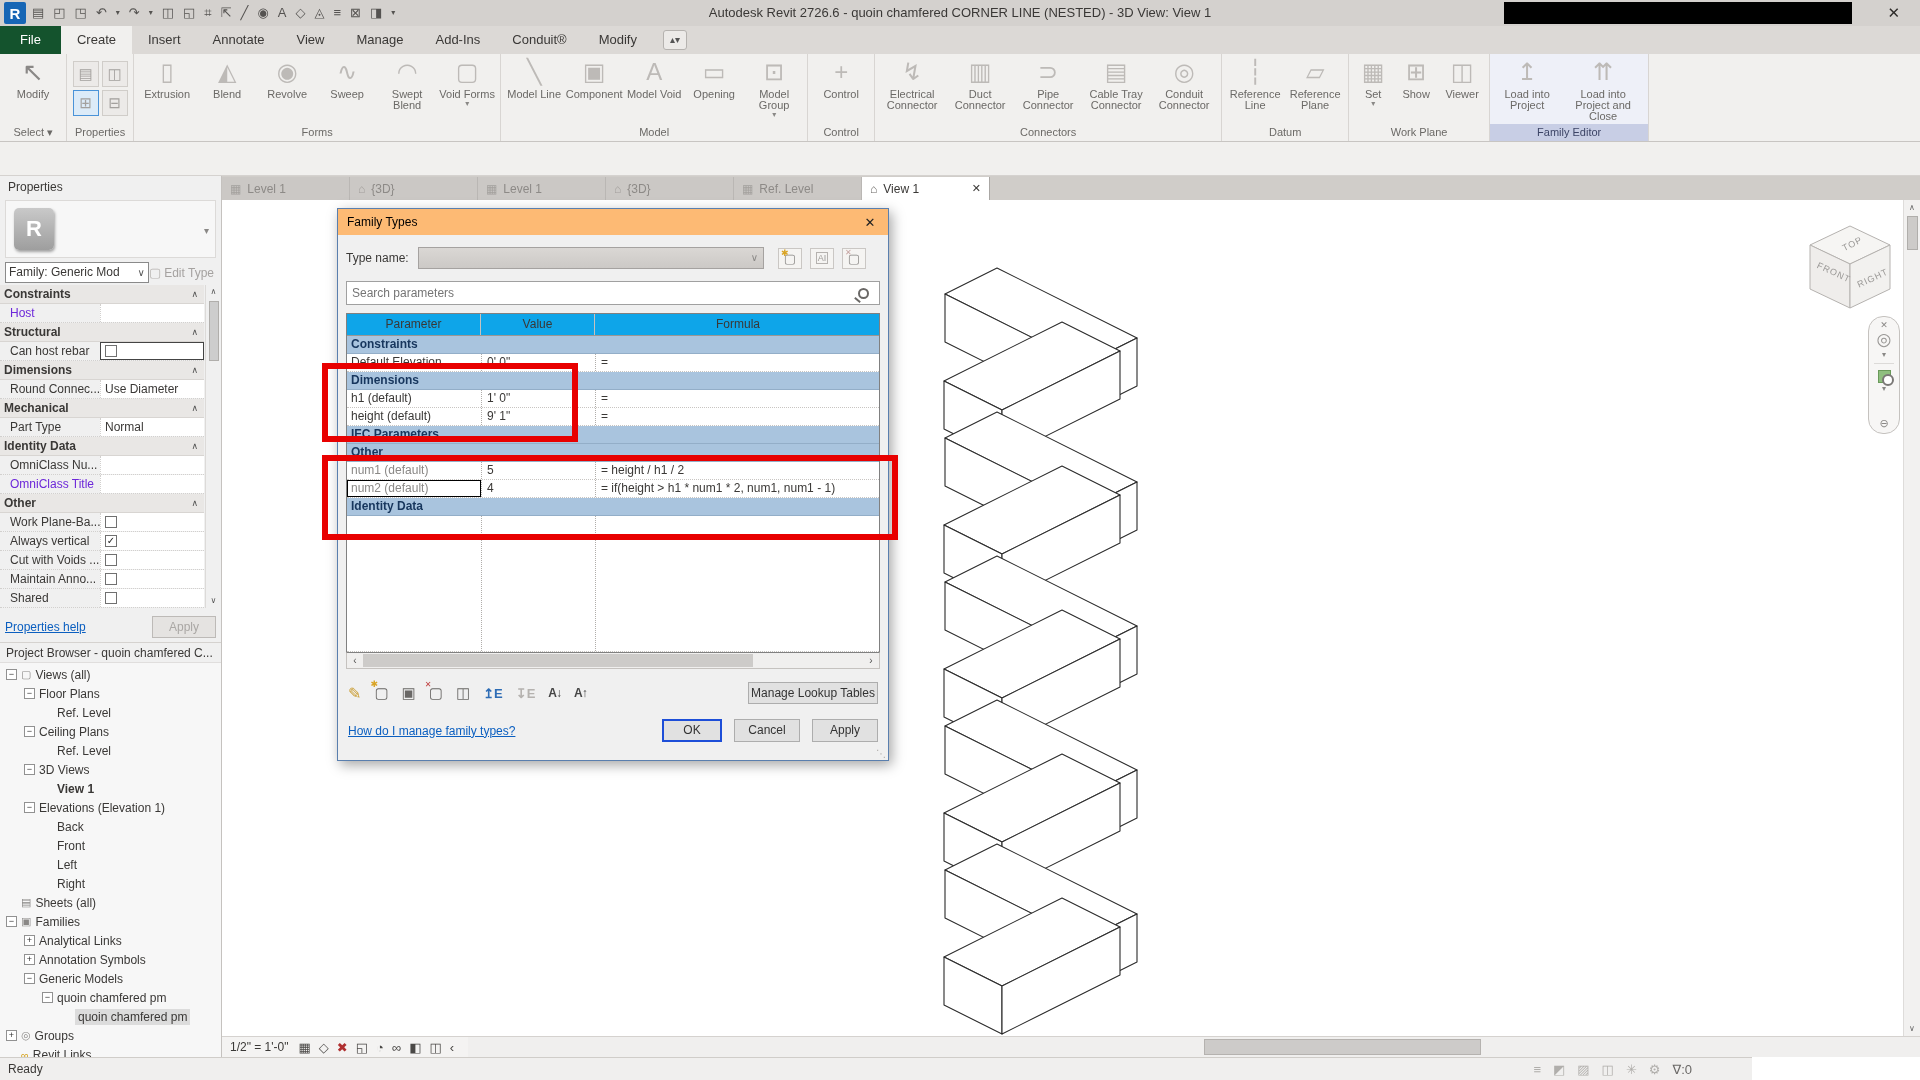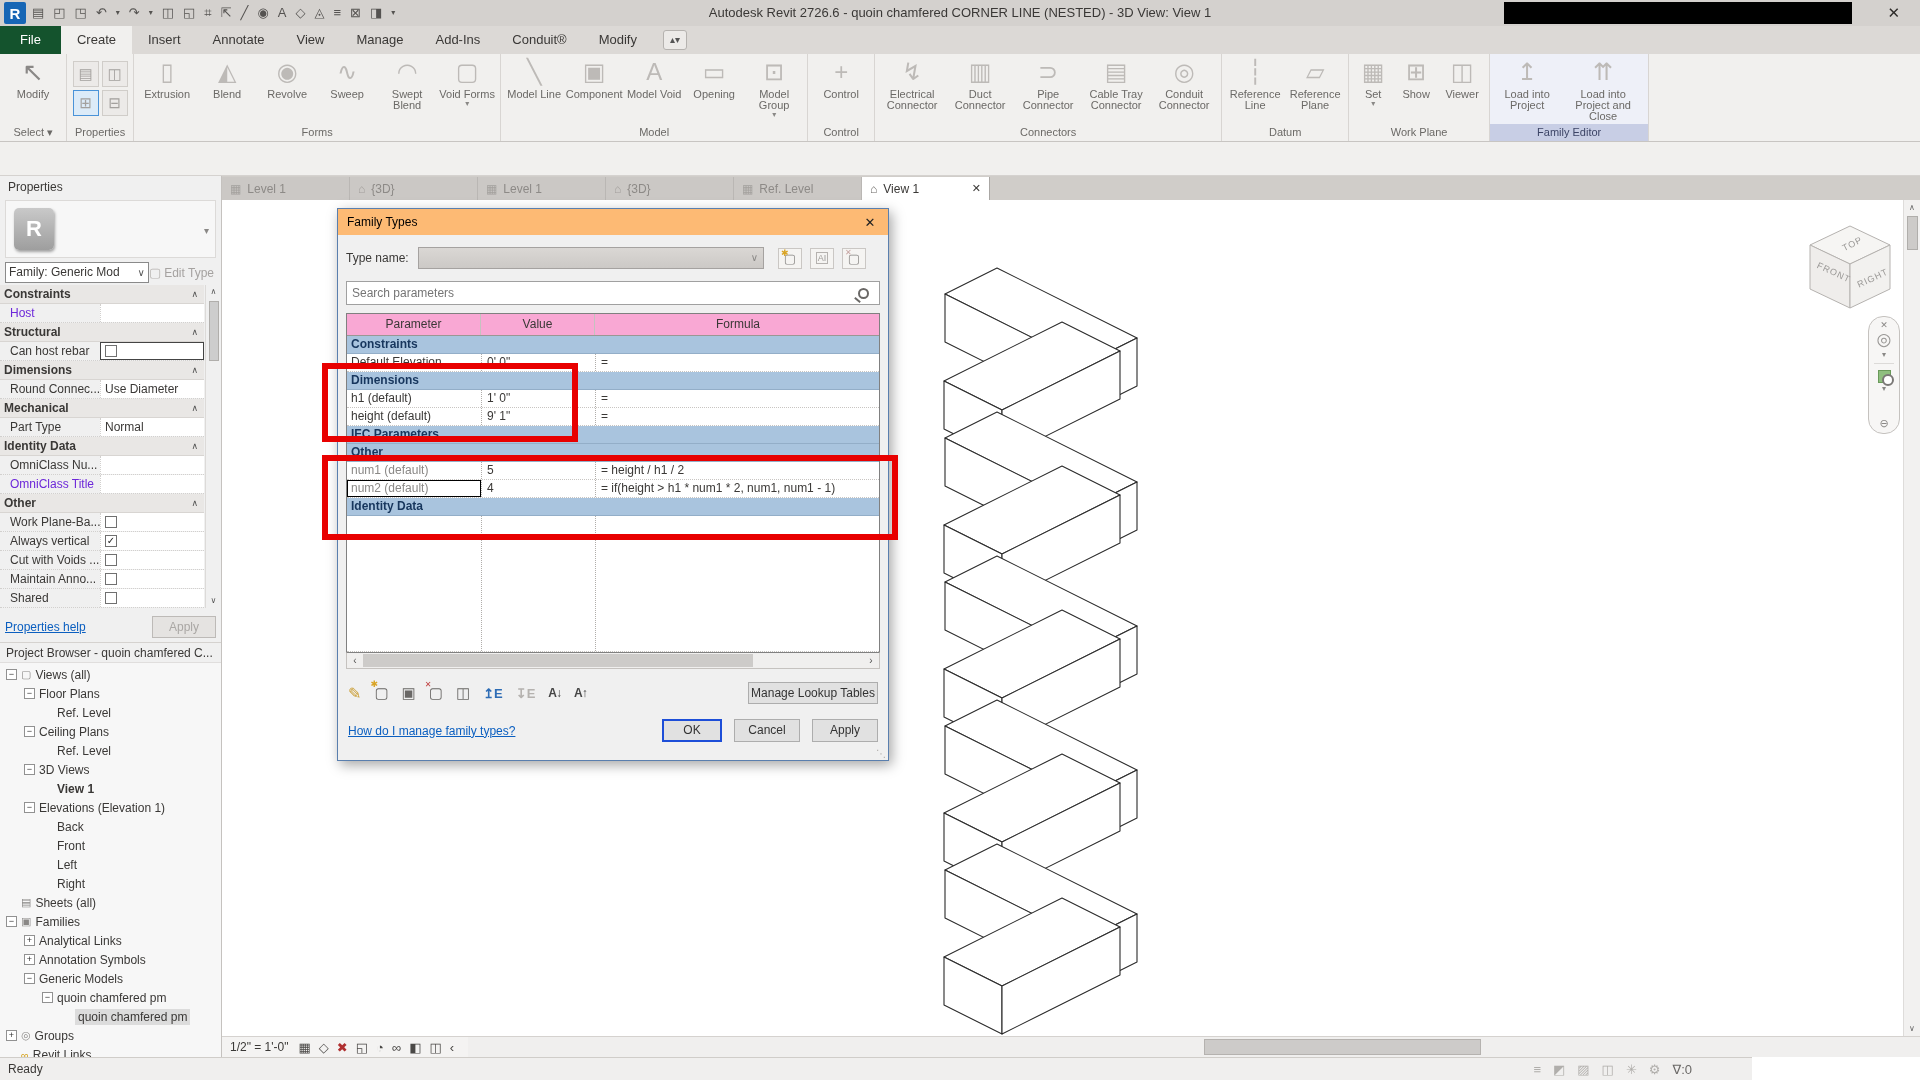--- a/index.html
+++ b/index.html
@@ -124,21 +124,21 @@
   .dicon .doc { font-size:13px; color:#8a8886; }
   .dicon .star { position:absolute; left:2px; top:-1px; font-size:9px; color:#d9a425; }
   .dicon .ai { font-size:9px; color:#a09d9a; border:1px solid #b5b2af; padding:0 1px; }
   .dicon .delx { position:absolute; left:2px; top:-1px; font-size:8px; color:#c5a2a0; }
   .search-row { height:24px; border:1px solid #a0a0a0; background:#fff; display:flex; align-items:center; margin-bottom:8px; }
   .search-row input { flex:1; border:none; outline:none; font-family:"Liberation Sans",sans-serif; font-size:12px; padding:0 5px; color:#333; background:transparent; }
   .mag { width:11px; height:11px; border:2px solid #6a6866; border-radius:50%; position:relative; margin-right:10px; flex:none; }
   .mag::after { content:""; position:absolute; left:-6px; top:9px; width:7px; height:2px; background:#6a6866; transform:rotate(40deg); }
 
   .dtable { border:1px solid #808080; border-bottom:none; background:#fff; }
-  .dhead { display:grid; grid-template-columns:134px 114px 286px; height:22px; background:#f9a8d4; border-bottom:1px solid #9a9794; }
+  .dhead { display:grid; grid-template-columns:134px 114px 286px; height:22px; background:#0ea5e9; border-bottom:1px solid #9a9794; }
   .dhead div { border-right:1px solid #c5c2bf; text-align:center; line-height:21px; color:#3a3836; }
   .dhead div:last-child { border-right:none; }
   .drow { display:grid; grid-template-columns:134px 114px 286px; height:18px; border-bottom:1px dotted #c8c5c2; }
   .drow.grp { display:block; background:#a9c4de; font-weight:bold; color:#17365d; padding-left:4px; line-height:17px; border-bottom:1px solid #93aec8; }
   .drow .c1 { padding-left:4px; line-height:17px; white-space:nowrap; overflow:hidden; }
   .drow .c2, .drow .c3 { border-left:1px dotted #b0adaa; padding-left:5px; line-height:17px; white-space:nowrap; overflow:hidden; }
   .drow.dim .c1 { color:#8a8886; }
   .drow .c1.selcell { outline:1.5px solid #000; outline-offset:-1.5px; }
   .dempty { position:relative; height:136px; border-bottom:1px dotted #c8c5c2; }
   .dempty i { position:absolute; top:0; bottom:0; border-left:1px dotted #b0adaa; }

